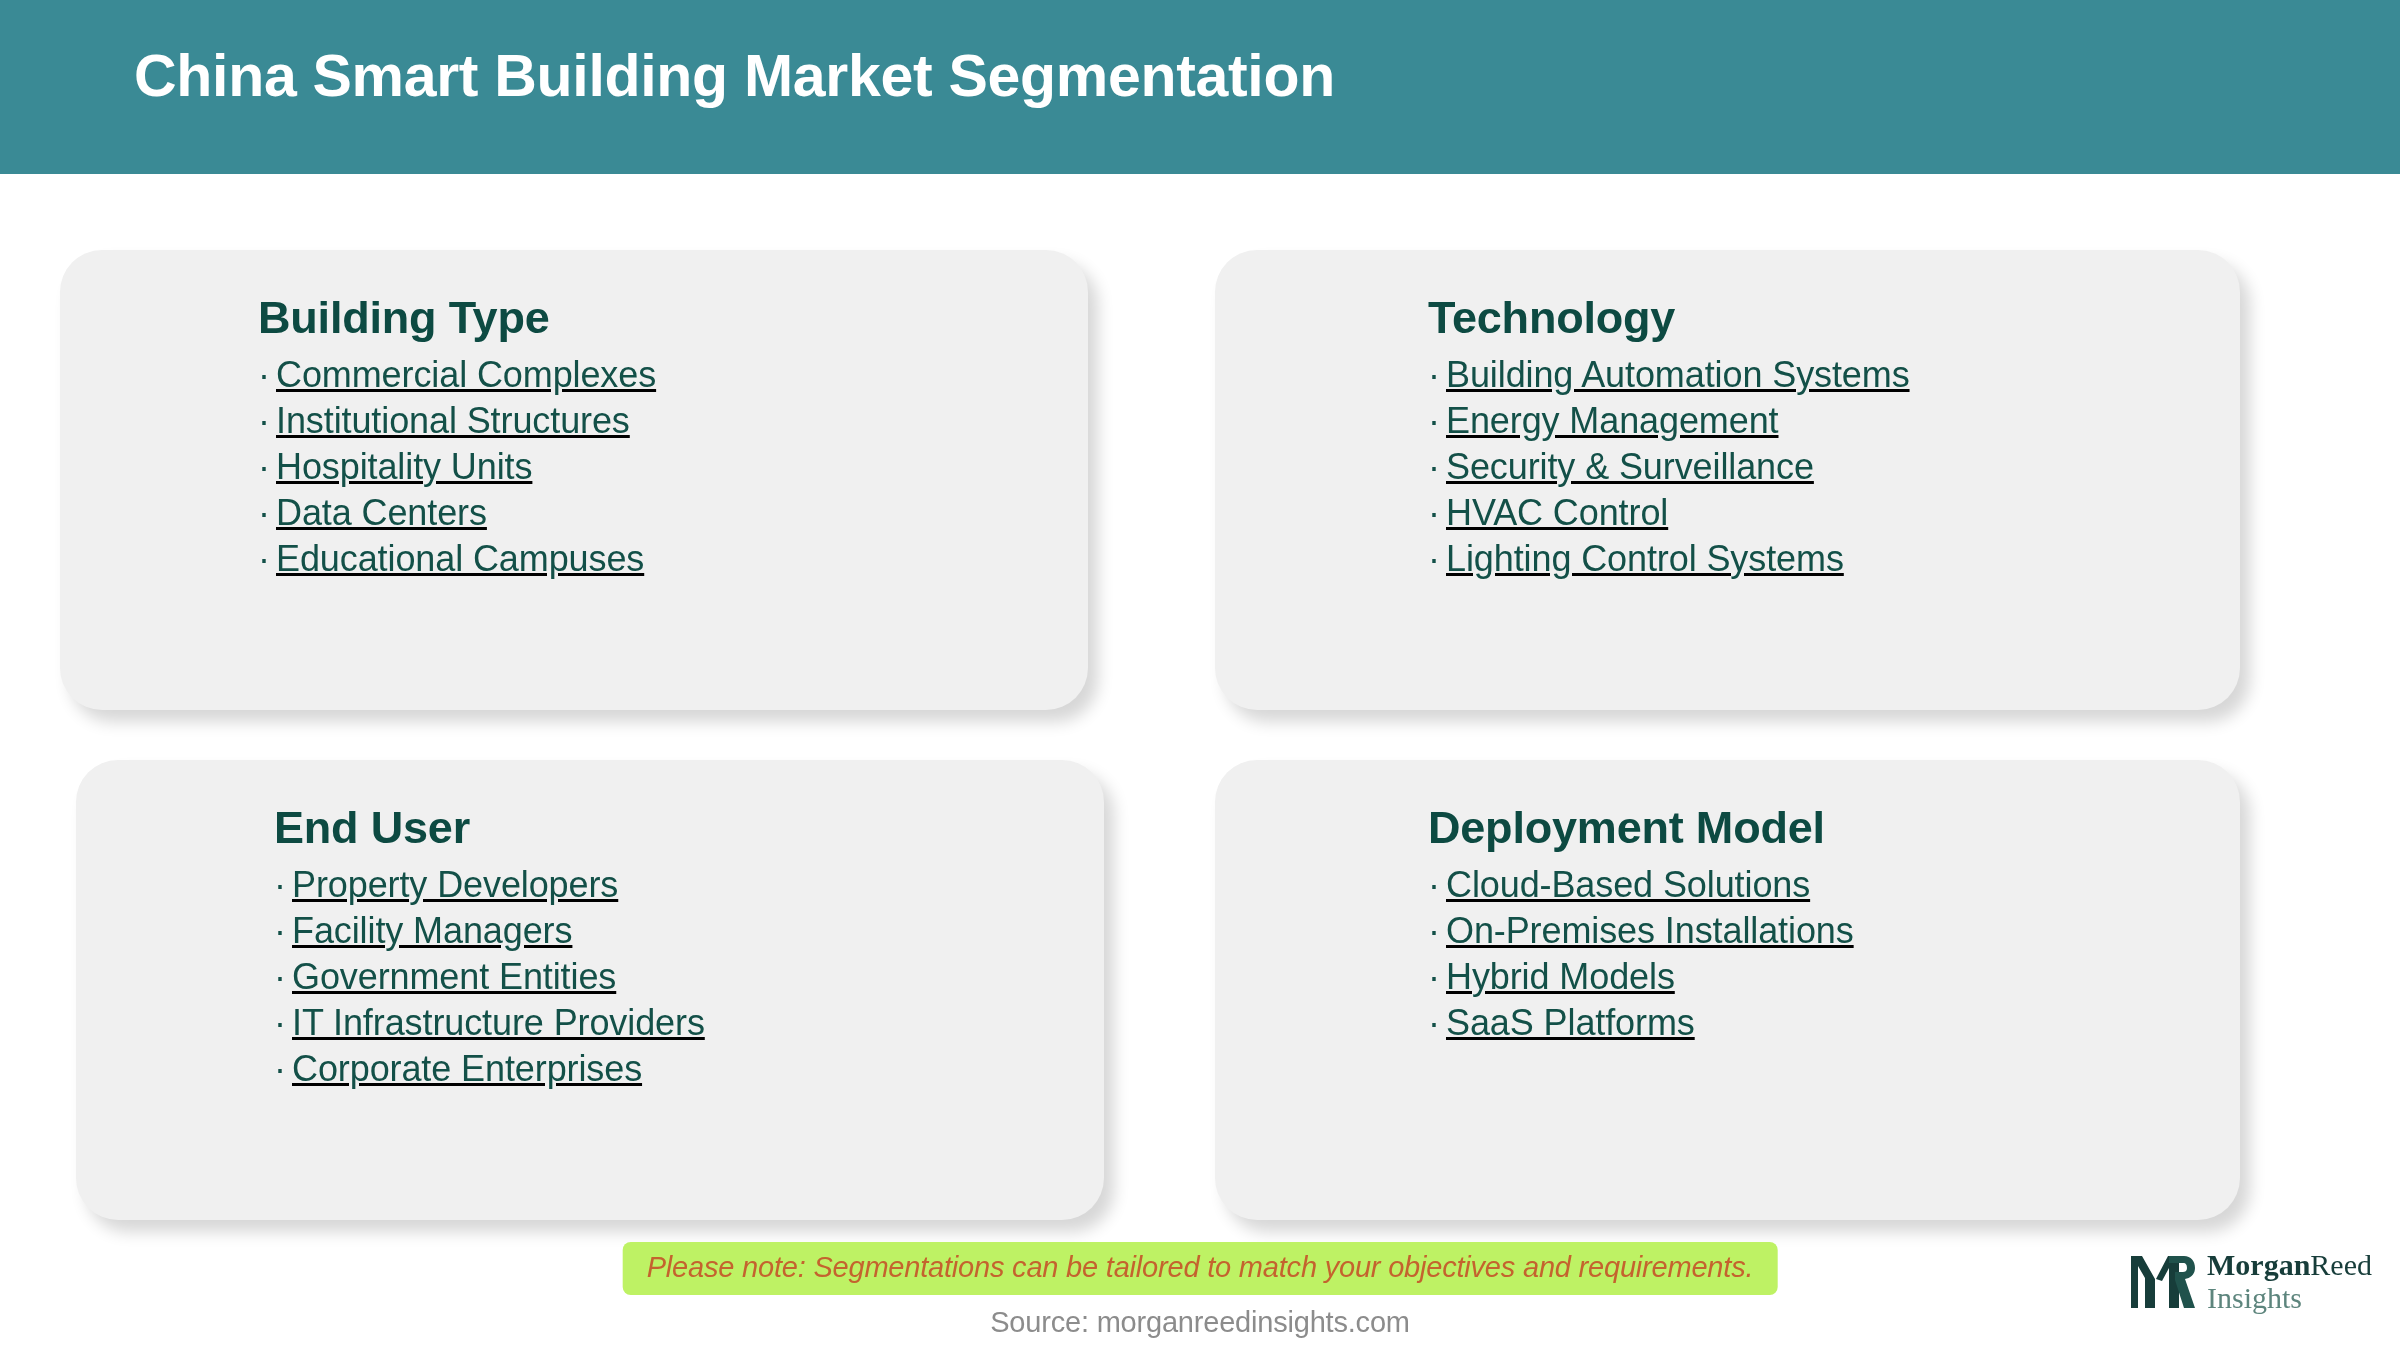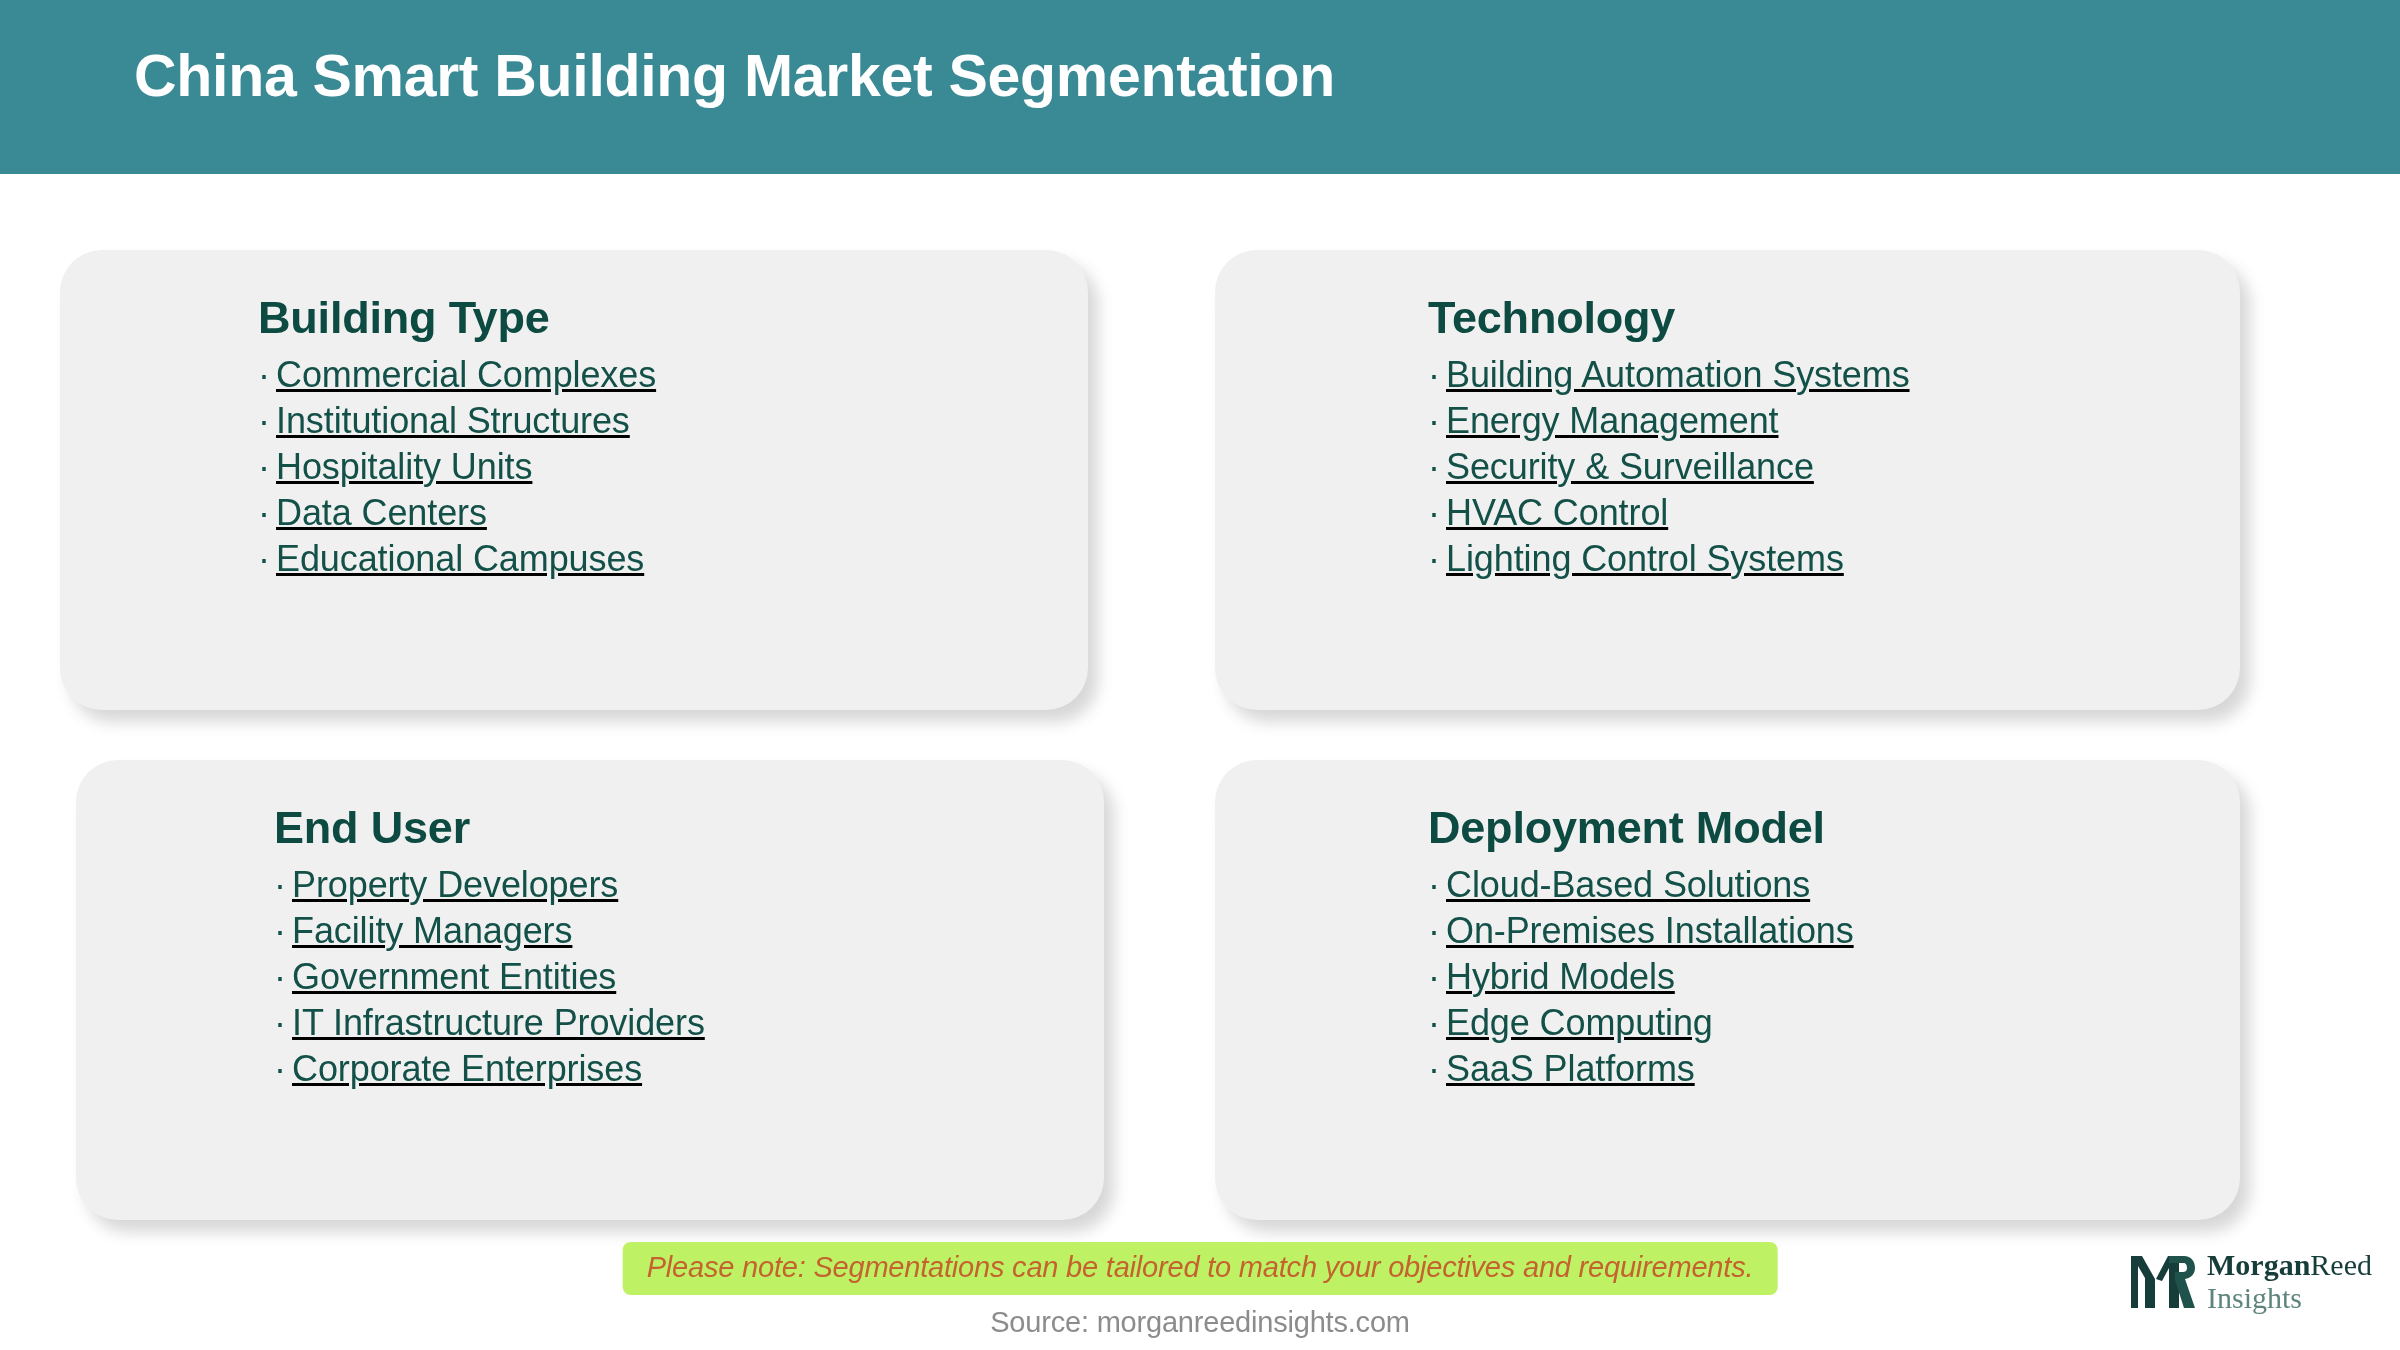--- a/index.html
+++ b/index.html
@@ -209,21 +209,20 @@
     </div>
   </div>
 
   <div class="card pos-3">
     <div class="card-inner">
       <div class="card-heading">Deployment Model</div>
       <ul class="card-list">
         <li><span class="bullet-dot">·</span><span>Cloud-Based Solutions</span></li>
         <li><span class="bullet-dot">·</span><span>On-Premises Installations</span></li>
         <li><span class="bullet-dot">·</span><span>Hybrid Models</span></li>
-        <li><span class="bullet-dot">·</span><span>Edge Computing</span></li>
         <li><span class="bullet-dot">·</span><span>SaaS Platforms</span></li>
       </ul>
     </div>
   </div>
 
 </div>
 
 <div class="footer">
 
   <div class="note-pill">Please note: Segmentations can be tailored to match your objectives and requirements.</div>

